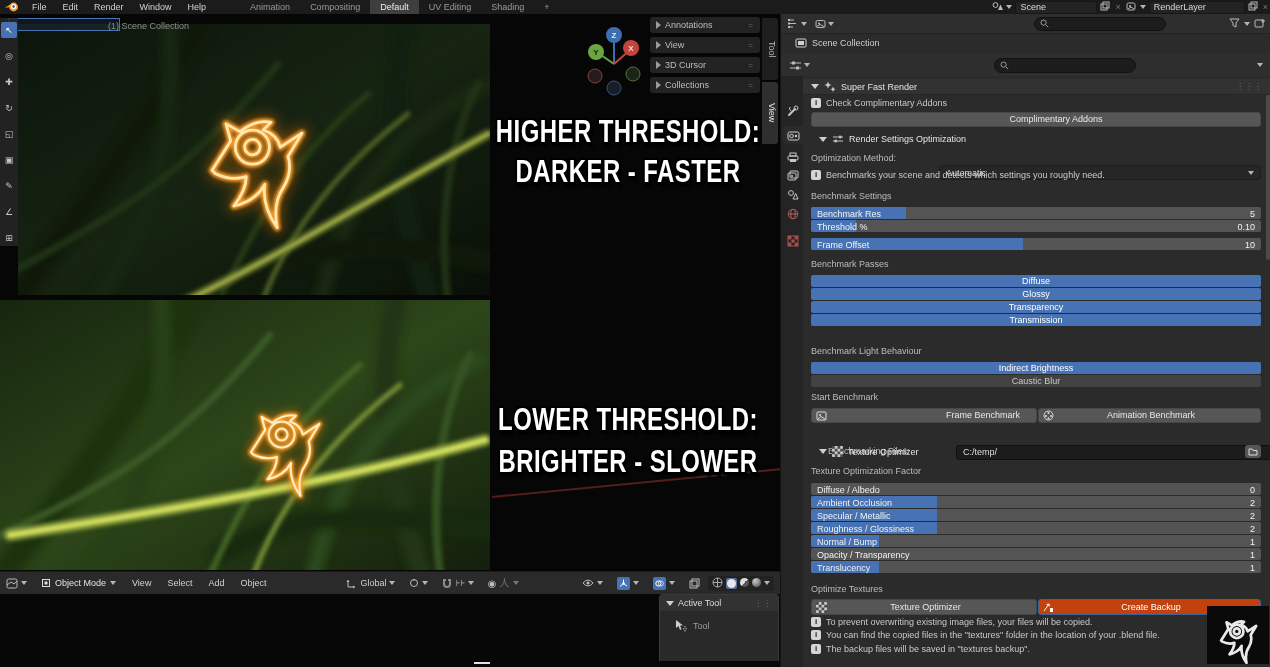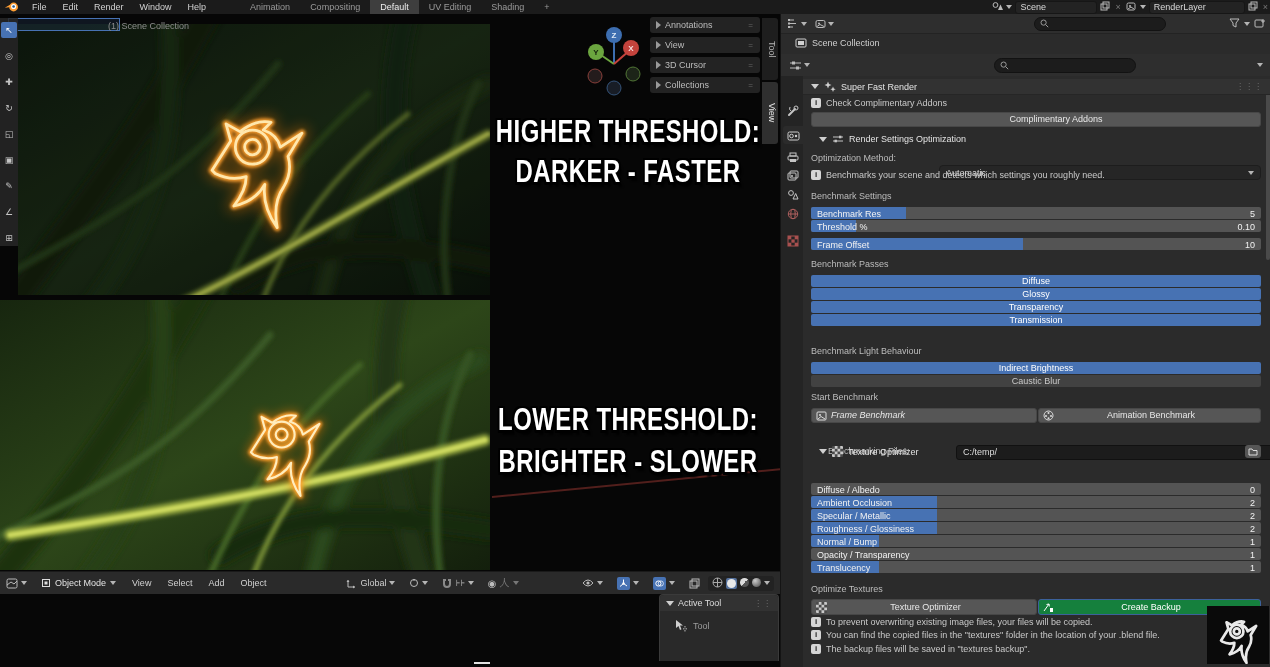--- a/index.html
+++ b/index.html
@@ -70,21 +70,21 @@
   .ptab{position:absolute;left:2px;width:20px;height:18px;display:flex;align-items:center;justify-content:center;border-radius:3px 0 0 3px;}
   .ptab.active{background:#2b2b2b;}
   #pc{position:absolute;left:22px;top:22px;right:0;bottom:0;background:#2b2b2b;overflow:hidden;}
   #pc-scroll{position:absolute;right:1px;top:4px;width:4px;height:180px;background:#4a4a4a;border-radius:2px;}
   .row{position:absolute;left:8px;right:10px;}
   .phead{display:flex;align-items:center;gap:5px;color:#e3e3e3;}
   .phead.main{left:0;right:0;padding:0 8px;height:15px;background:#323232;border-bottom:1px solid #262626;}
   .grip{margin-left:auto;color:#6d6d6d;letter-spacing:1px;font-size:8px;}
   .seclabel{color:#bcbcbc;}
   .btn{background:#565656;border:1px solid #474747;border-radius:3px;color:#e8e8e8;text-align:center;height:12px;line-height:12px;}
-  .btn.blue{background:#15803d;border-color:#3c619b;color:#fff;}
+  .btn.blue{background:#c2410c;border-color:#3c619b;color:#fff;}
   .slider{position:absolute;height:12px;background:#545454;border-radius:2px;overflow:hidden;color:#f2f2f2;}
   .slider .fill{position:absolute;left:0;top:0;bottom:0;background:#4772b3;}
   .slider .lab{position:absolute;left:6px;top:1.5px;}
   .slider .val{position:absolute;right:6px;top:1.5px;}
   .toggle{position:absolute;height:12px;border-radius:2px;background:#4772b3;color:#fff;text-align:center;line-height:12px;}
   .toggle.off{background:#424242;color:#c9c9c9;}
   .info-row{display:flex;align-items:center;gap:5px;color:#c9c9c9;}
   .info-ico{flex:none;width:10px;height:10px;background:#d5d5d5;border-radius:2px;color:#1c1c1c;font-weight:bold;font-size:8px;line-height:10px;text-align:center;}
   .dd{position:absolute;left:128px;right:0;height:13px;background:#262626;border:1px solid #1d1d1d;border-radius:4px;color:#dedede;display:flex;align-items:center;padding:0 6px;}
   .dd .chev{margin-left:auto;}
@@ -613,21 +613,21 @@
       <div class="abs row seclabel" style="top:316px;">Start Benchmark</div>
 
       <div class="abs row seclabel" style="top:270px;">Benchmark Light Behaviour</div>
 
       <div class="abs btn" style="top:332px;left:8px;width:224px;height:13px;line-height:13px;display:flex;align-items:center;">
         <svg width="11" height="10" viewBox="0 0 11 10" style="margin:0 4px;">
             <rect x="1" y="1" width="9" height="8" rx="1" fill="none" stroke="#ddd"></rect>
             <circle cx="4" cy="4" r="1" fill="#ddd"></circle>
             <path d="M2,8 L5,5.5 L9,8" stroke="#ddd" fill="none"></path>
           </svg>
-        <span style="flex:1;text-align:left;margin-right:16px;font-style:italic;">Frame Benchmark</span>
+        <span style="flex:1;text-align:right;margin-right:16px;">Frame Benchmark</span>
       </div>
       <div class="abs btn" style="top:332px;left:235px;right:10px;height:13px;line-height:13px;display:flex;align-items:center;">
         <svg width="11" height="11" viewBox="0 0 11 11" style="margin:0 4px;">
             <circle cx="5.5" cy="5.5" r="4.5" fill="none" stroke="#ddd"></circle>
             <circle cx="5.5" cy="3" r="1" fill="#ddd"></circle>
             <circle cx="3" cy="6" r="1" fill="#ddd"></circle>
             <circle cx="8" cy="6" r="1" fill="#ddd"></circle>
             <circle cx="5.5" cy="8.2" r="1" fill="#ddd"></circle>
           </svg>
         <span style="flex:1;text-align:center;margin-right:16px;">Animation Benchmark</span>
@@ -642,20 +642,21 @@
             </svg>
         </span>
       </div>
 
       <div class="abs row phead" style="top:370px;left:16px;">
         <span class="tri"></span>
         <span class="checker"></span>
         <span>Texture Optimizer</span>
       </div>
 
+      <div class="abs row seclabel" style="top:390px;">Texture Optimization Factor</div>
 
       <div class="abs row seclabel" style="top:508px;">Optimize Textures</div>
 
       <div class="abs btn" style="top:523px;left:8px;width:224px;height:14px;line-height:14px;display:flex;align-items:center;">
         <span class="checker" style="margin:0 4px;"></span>
         <span style="flex:1;text-align:center;margin-right:16px;">Texture Optimizer</span>
       </div>
       <div class="abs btn blue" style="top:523px;left:235px;right:10px;height:14px;line-height:14px;display:flex;align-items:center;">
         <svg width="11" height="11" viewBox="0 0 11 11" style="margin:0 4px;">
             <path d="M1,9 L6,2 M6,2 l-2.5,.5 M6,2 l.3,2.5" stroke="#fff" fill="none"></path>

